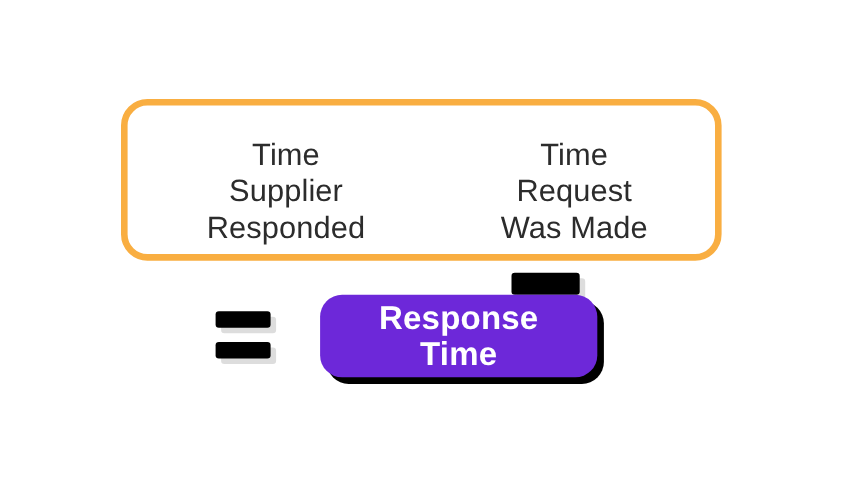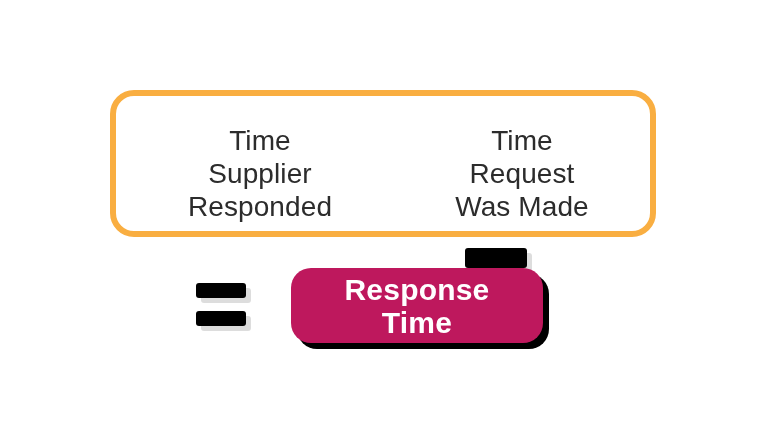--- a/index.html
+++ b/index.html
@@ -142,21 +142,21 @@
     height: 75px;
     background: #000000;
     border-radius: 20px;
   }
   .result-pill {
     position: absolute;
     left: 0;
     top: 0;
     width: 252px;
     height: 75px;
-    background: #be185d;
+    background: #6d28d9;
     border-radius: 20px;
     display: flex;
     align-items: center;
     justify-content: center;
   }
   .result-pill-label {
     color: #FFFFFF;
     font-size: 30px;
     line-height: 33px;
     font-weight: 700;

